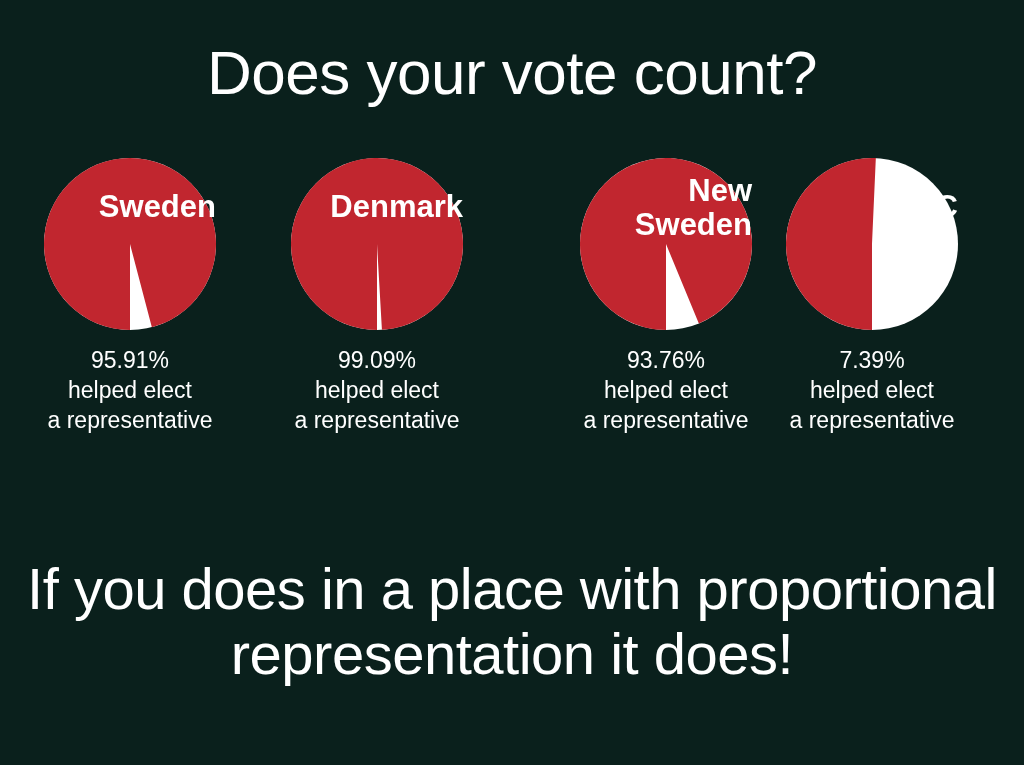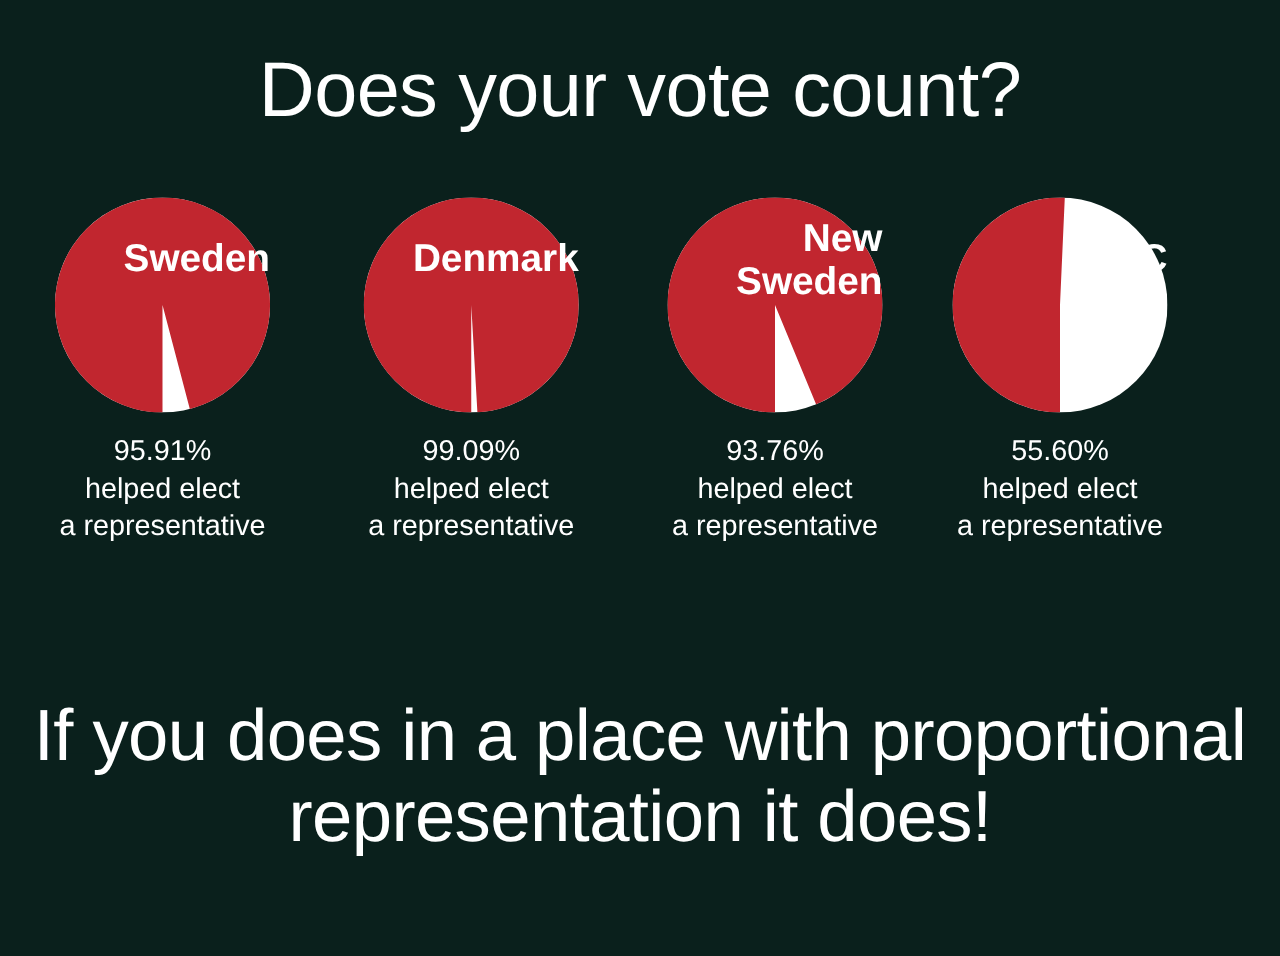--- a/index.html
+++ b/index.html
@@ -46,22 +46,22 @@
     height: 290px;
   }
   .pie-cell {
     position: absolute;
     top: 0;
     width: 256px;
     height: 290px;
   }
   .pie-cell-0 { left: 2px; }
   .pie-cell-1 { left: 249px; }
-  .pie-cell-2 { left: 492px; }
-  .pie-cell-3 { left: 720px; }
+  .pie-cell-2 { left: 538px; }
+  .pie-cell-3 { left: 744px; }
 
   .pie-wrap {
     position: relative;
     width: 172px;
     height: 172px;
     margin: 0 auto;
   }
   .pie-svg {
     display: block;
     width: 172px;
@@ -183,21 +183,21 @@
       <div class="pie-wrap">
         <svg class="pie-svg" viewBox="0 0 172 172">
           <circle cx="86" cy="86" r="86" fill="#ffffff"></circle>
           <path class="pie-slice" fill="#c1262f" d="M 86 86 L 86.000 172.000 A 86 86 0 1 1 89.835 0.086 Z"></path>
         </svg>
         <div class="pie-name">
           <span>BC</span>
         </div>
       </div>
       <div class="pie-caption">
-        <span class="pct">55.60%</span>
+        <span class="pct">7.39%</span>
         <span class="l1">helped elect</span>
         <span class="l2">a representative</span>
       </div>
     </div>
 
   </div>
 
   <div class="bottom-statement">
     <span class="bl">If you does in a place with proportional</span>
     <span class="bl">representation it does!</span>

